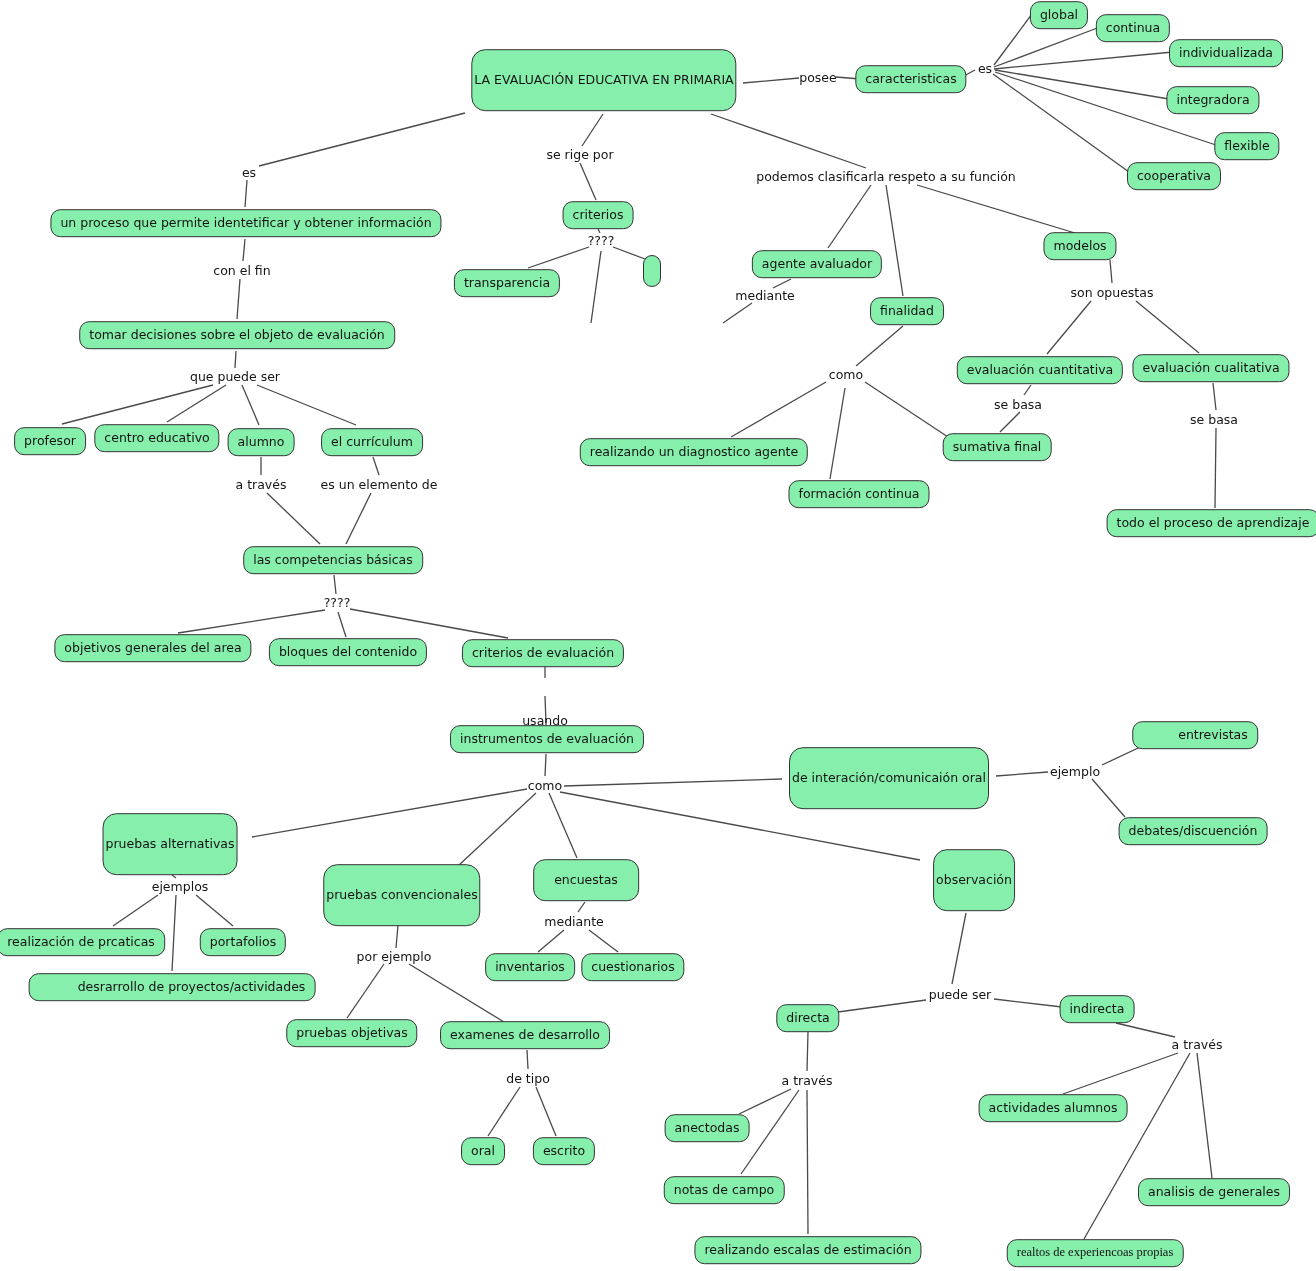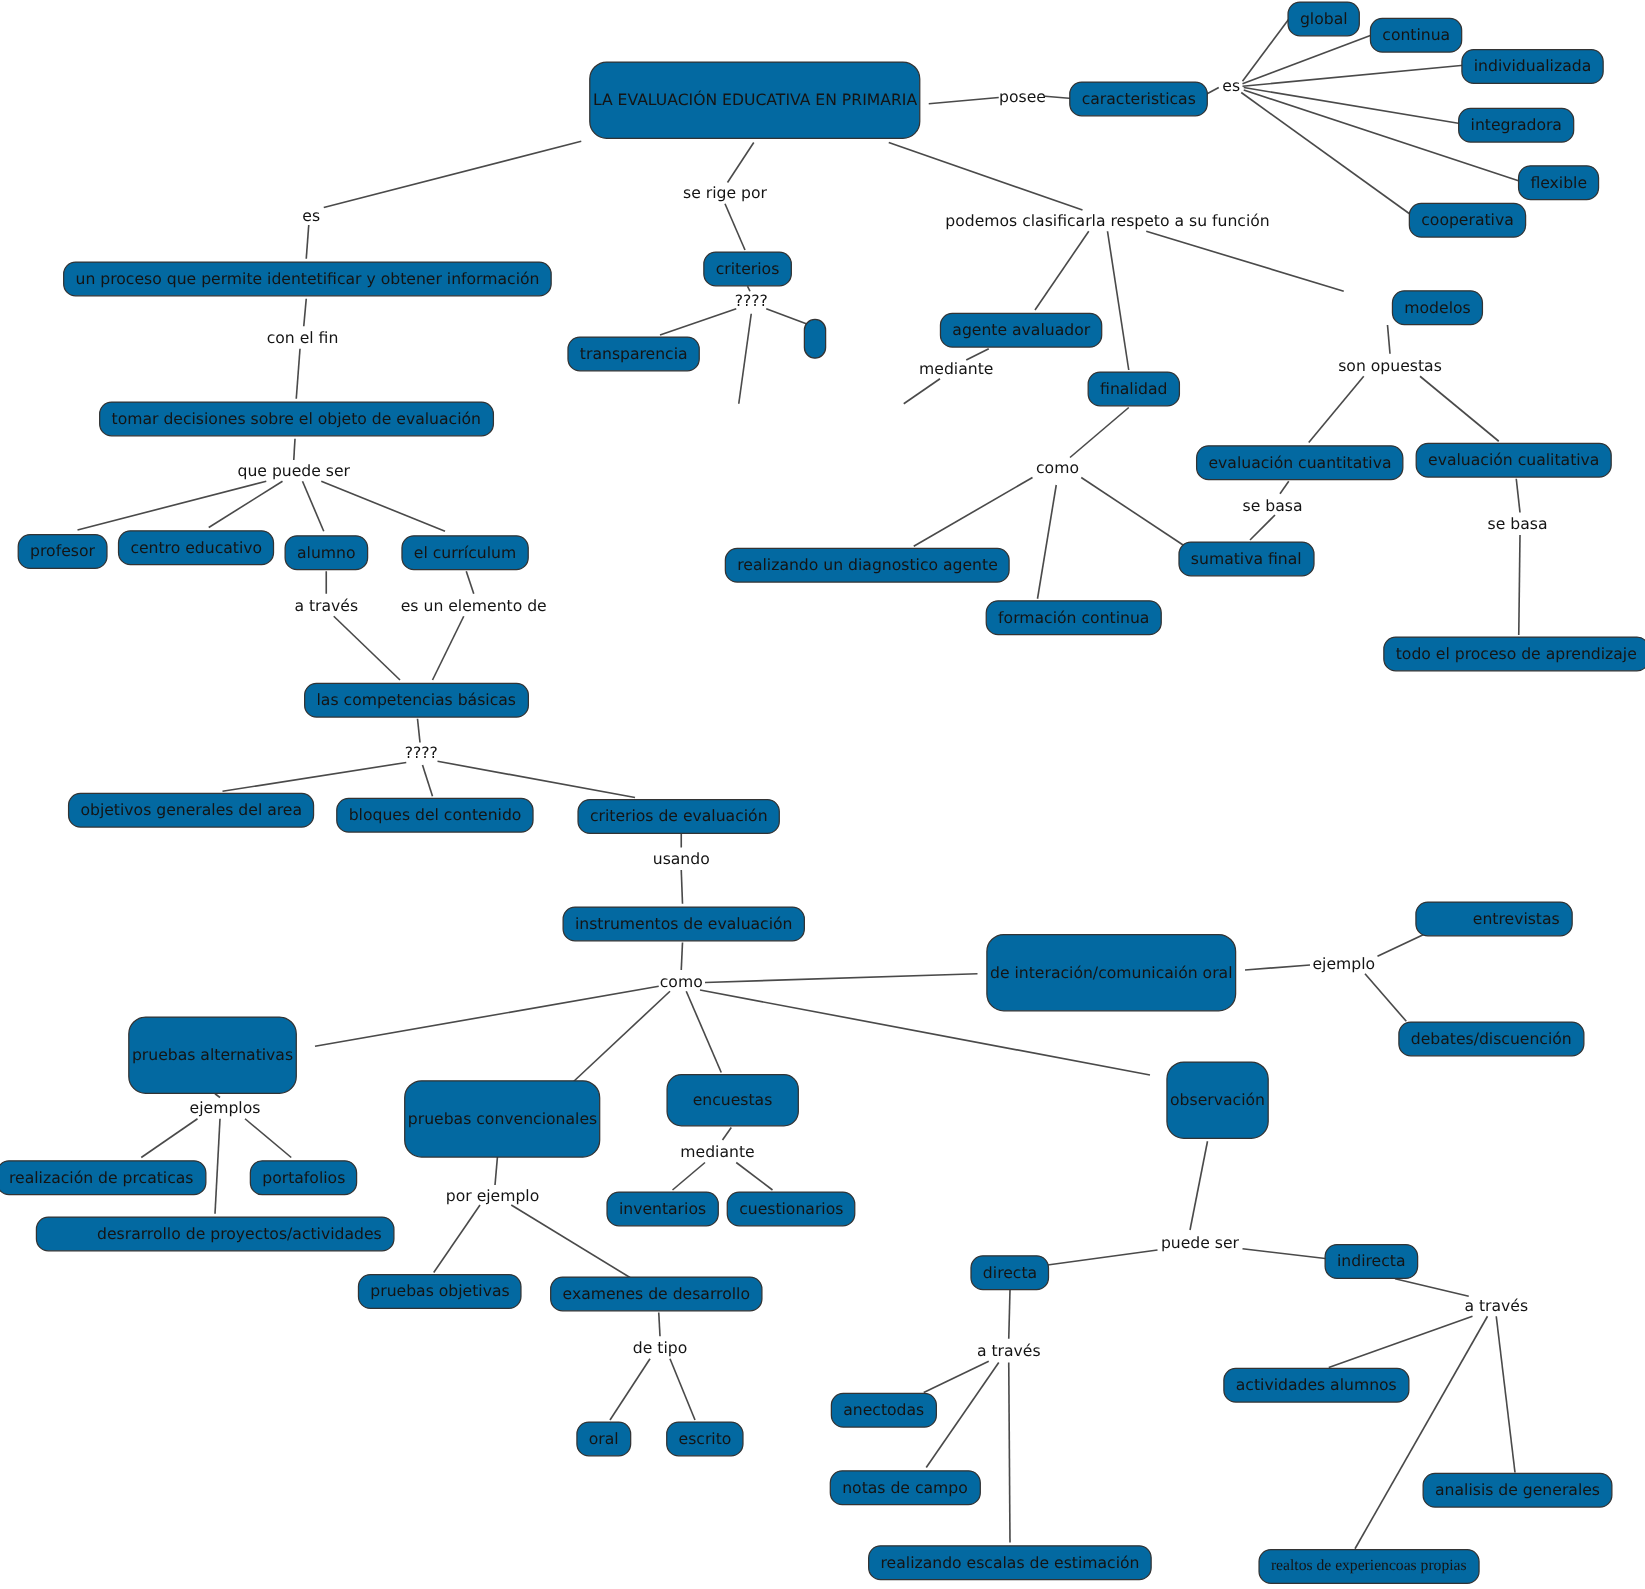--- a/index.html
+++ b/index.html
@@ -4,21 +4,21 @@
 <style>
   html,body { margin:0; padding:0; background:#ffffff; }
   #stage {
     position:relative; width:1316px; height:1271px;
     background:#ffffff; overflow:hidden;
     font-family:"DejaVu Sans","Liberation Sans",sans-serif;
   }
   #edges { position:absolute; left:0; top:0; }
   .node {
     position:absolute; transform:translate(-50%,-50%);
-    background:#0369a1; border:1.4px solid #333333; border-radius:10px;
+    background:#86efac; border:1.4px solid #333333; border-radius:10px;
     padding:5px 9px; font-size:12.5px; line-height:1.25; color:#141414;
     white-space:nowrap; display:flex; align-items:center; justify-content:center;
     box-sizing:border-box;
   }
   .node.large  { padding:22px 2px; border-radius:14px; }
   .node.medium { padding:12px 20px; border-radius:12px; }
   .node.empty  { width:18px; height:32px; padding:0; border-radius:9px; }
   .edge-label {
     position:absolute; transform:translate(-50%,-50%);
     font-size:12.5px; color:#141414; white-space:nowrap;
@@ -131,21 +131,21 @@
     <div class="node" style="left: 333px; top: 560px;">las competencias básicas</div>
     <div class="node" style="left: 153px; top: 648px;">objetivos generales del area</div>
     <div class="node" style="left: 348px; top: 652px;">bloques del contenido</div>
     <div class="node" style="left: 543px; top: 653px;">criterios de evaluación</div>
     <div class="node" style="left: 547px; top: 739px;">instrumentos de evaluación</div>
     <div class="node" style="left: 598px; top: 215px;">criterios</div>
     <div class="node" style="left: 507px; top: 283px;">transparencia</div>
     <div class="node empty" style="left: 652px; top: 271px;"></div>
     <div class="node" style="left: 817px; top: 264px;">agente avaluador</div>
     <div class="node" style="left: 907px; top: 311px;">finalidad</div>
-    <div class="node" style="left: 1150px; top: 246px;">modelos</div>
+    <div class="node" style="left: 1080px; top: 246px;">modelos</div>
     <div class="node" style="left: 1040px; top: 370px;">evaluación cuantitativa</div>
     <div class="node" style="left: 1211px; top: 368px;">evaluación cualitativa</div>
     <div class="node" style="left: 997px; top: 447px;">sumativa final</div>
     <div class="node" style="left: 694px; top: 452px;">realizando un diagnostico agente</div>
     <div class="node" style="left: 859px; top: 494px;">formación continua</div>
     <div class="node" style="left: 1213px; top: 523px;">todo el proceso de aprendizaje</div>
     <div class="node large" style="left: 889px; top: 778px;">de interación/comunicaión oral</div>
     <div class="node" style="left: 1195px; top: 735px; padding-left: 45px;">entrevistas</div>
     <div class="node" style="left: 1193px; top: 831px;">debates/discuención</div>
     <div class="node large" style="left: 170px; top: 844px;">pruebas alternativas</div>
@@ -172,21 +172,21 @@
     <span class="edge-label" style="left: 818px; top: 77px;">posee</span>
     <span class="edge-label" style="left: 985px; top: 68px;">es</span>
     <span class="edge-label" style="left: 580px; top: 154px;">se rige por</span>
     <span class="edge-label" style="left: 886px; top: 176px;">podemos clasificarla respeto a su función</span>
     <span class="edge-label" style="left: 249px; top: 172px;">es</span>
     <span class="edge-label" style="left: 242px; top: 270px;">con el fin</span>
     <span class="edge-label" style="left: 235px; top: 376px;">que puede ser</span>
     <span class="edge-label" style="left: 261px; top: 484px;">a través</span>
     <span class="edge-label" style="left: 379px; top: 484px;">es un elemento de</span>
     <span class="edge-label" style="left: 337px; top: 602px;">????</span>
-    <span class="edge-label" style="left: 545px; top: 687px;">usando</span>
+    <span class="edge-label" style="left: 545px; top: 720px;">usando</span>
     <span class="edge-label" style="left: 545px; top: 785px;">como</span>
     <span class="edge-label" style="left: 601px; top: 240px;">????</span>
     <span class="edge-label" style="left: 765px; top: 295px;">mediante</span>
     <span class="edge-label" style="left: 846px; top: 374px;">como</span>
     <span class="edge-label" style="left: 1112px; top: 292px;">son opuestas</span>
     <span class="edge-label" style="left: 1018px; top: 404px;">se basa</span>
     <span class="edge-label" style="left: 1214px; top: 419px;">se basa</span>
     <span class="edge-label" style="left: 1075px; top: 771px;">ejemplo</span>
     <span class="edge-label" style="left: 180px; top: 886px;">ejemplos</span>
     <span class="edge-label" style="left: 394px; top: 956px;">por ejemplo</span>

